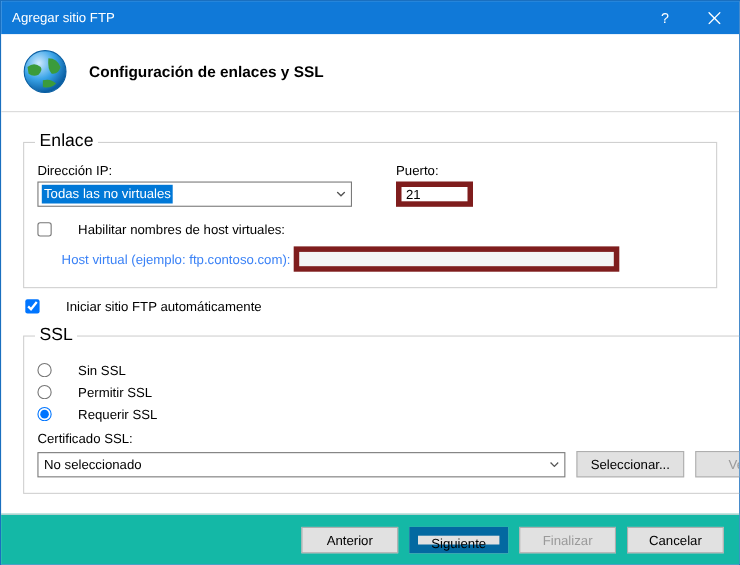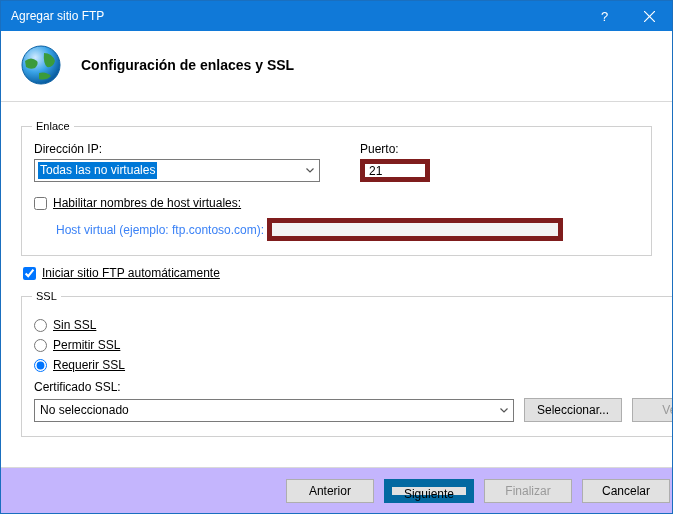--- a/index.html
+++ b/index.html
@@ -63,21 +63,21 @@
     padding: 18px 20px 0 20px;
   }
 
   fieldset {
     border: 1px solid #d0d0d0;
     margin: 0 0 10px 0;
     padding: 10px 12px 14px 12px;
     position: relative;
   }
   fieldset > legend {
-    font-size: 11px;
+    font-size: 16px;
     padding: 0 4px;
     margin-left: -2px;
   }
 
   .row { display: flex; gap: 40px; }
   .col { display: flex; flex-direction: column; }
   label.field-label { margin-bottom: 3px; }
 
   
   .combo {
@@ -118,24 +118,23 @@
     font: inherit;
     outline: none;
   }
   input.txt[disabled] {
     background: #f4f4f4;
     color: #888;
   }
 
   .chk-row, .rad-row {
     display: flex;
-    align-items: center;
-    gap: 6px;
+    align-items: flex-start;
+    gap: 24px;
     margin: 4px 0;
-    text-decoration: underline;
   }
   .chk-row input, .rad-row input { margin: 0; width: 13px; height: 13px; }
   .between-fs { margin: 6px 0 10px 2px; }
 
   .disabled-label { color: #3b82f6; }
 
   .host-sub { margin: 6px 0 0 22px; }
 
   .cert-row { display: flex; align-items: center; gap: 10px; margin-top: 4px; }
 
@@ -154,27 +153,27 @@
   }
   button.win.primary {
     border: 8px solid #0369a1;
   }
 
   
   .footer {
     position: absolute;
     left: 1px; right: 1px; bottom: 1px;
     border-top: 1px solid #d9d9d9;
-    background: #c4b5fd;
+    background: #14b8a6;
     height: 46px;
     display: flex;
     align-items: center;
     justify-content: flex-end;
     gap: 10px;
-    padding: 0 2px;
+    padding: 0 14px;
   }
   .footer button.win { min-width: 88px; }
 
   .ssl-radios { margin: 4px 0 8px 0; }
   .ssl-radios .rad-row { margin: 6px 0; }
 
   .cert-label { margin: 6px 0 3px 0; display: block; }
 </style>
 </head>
 <body>

